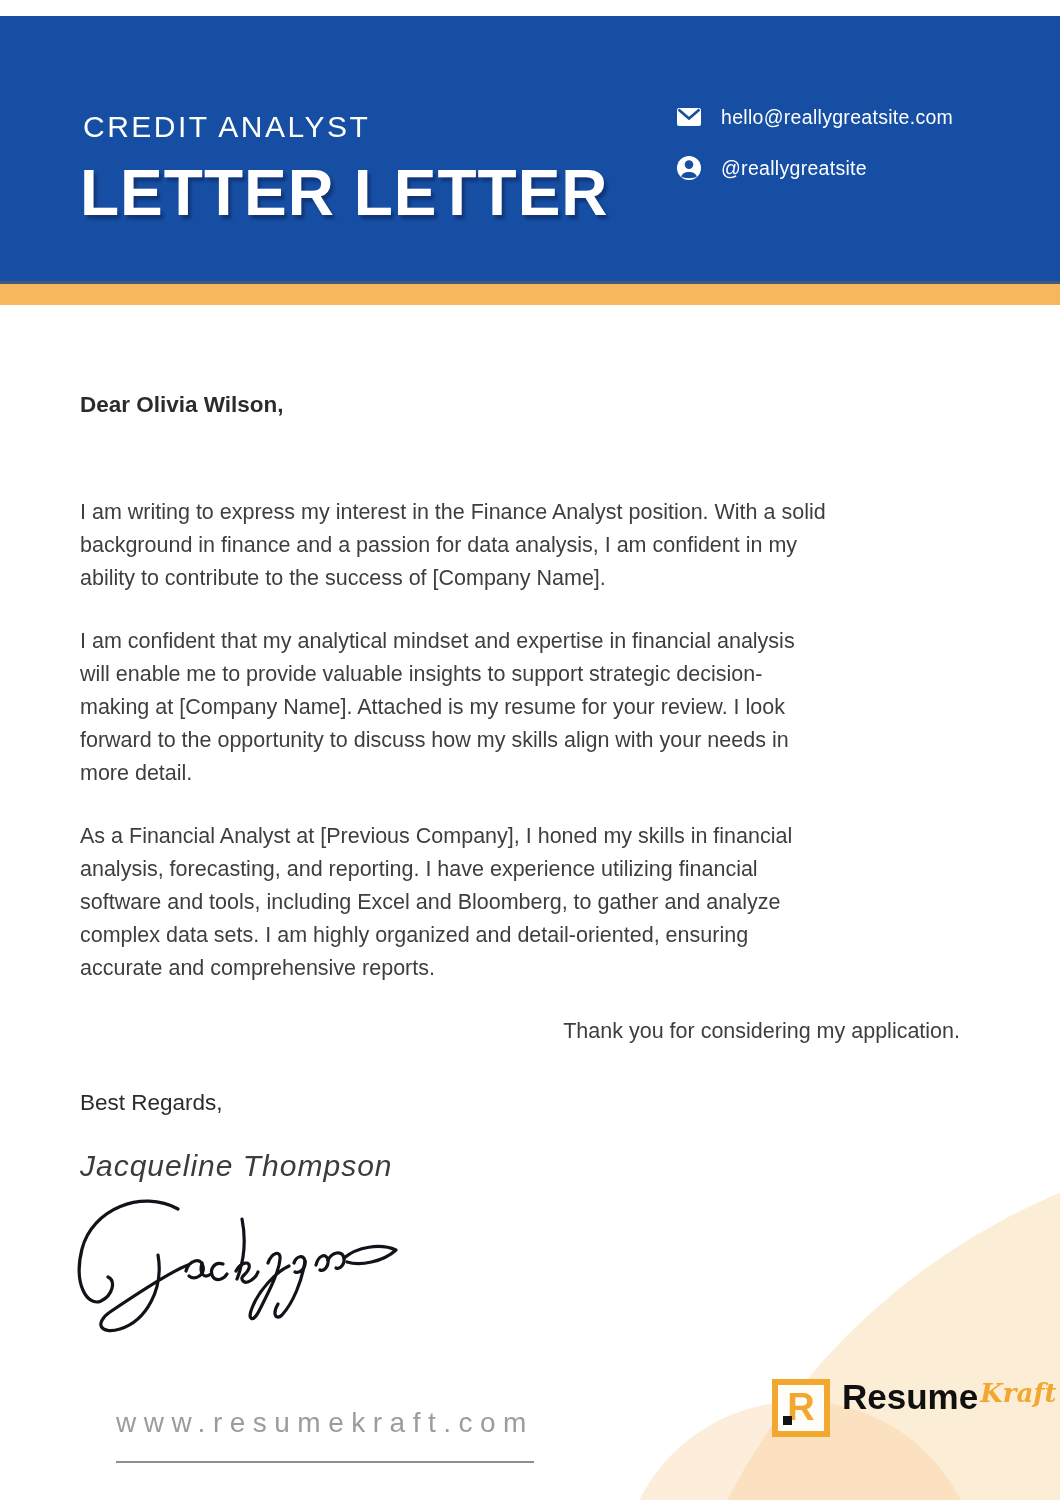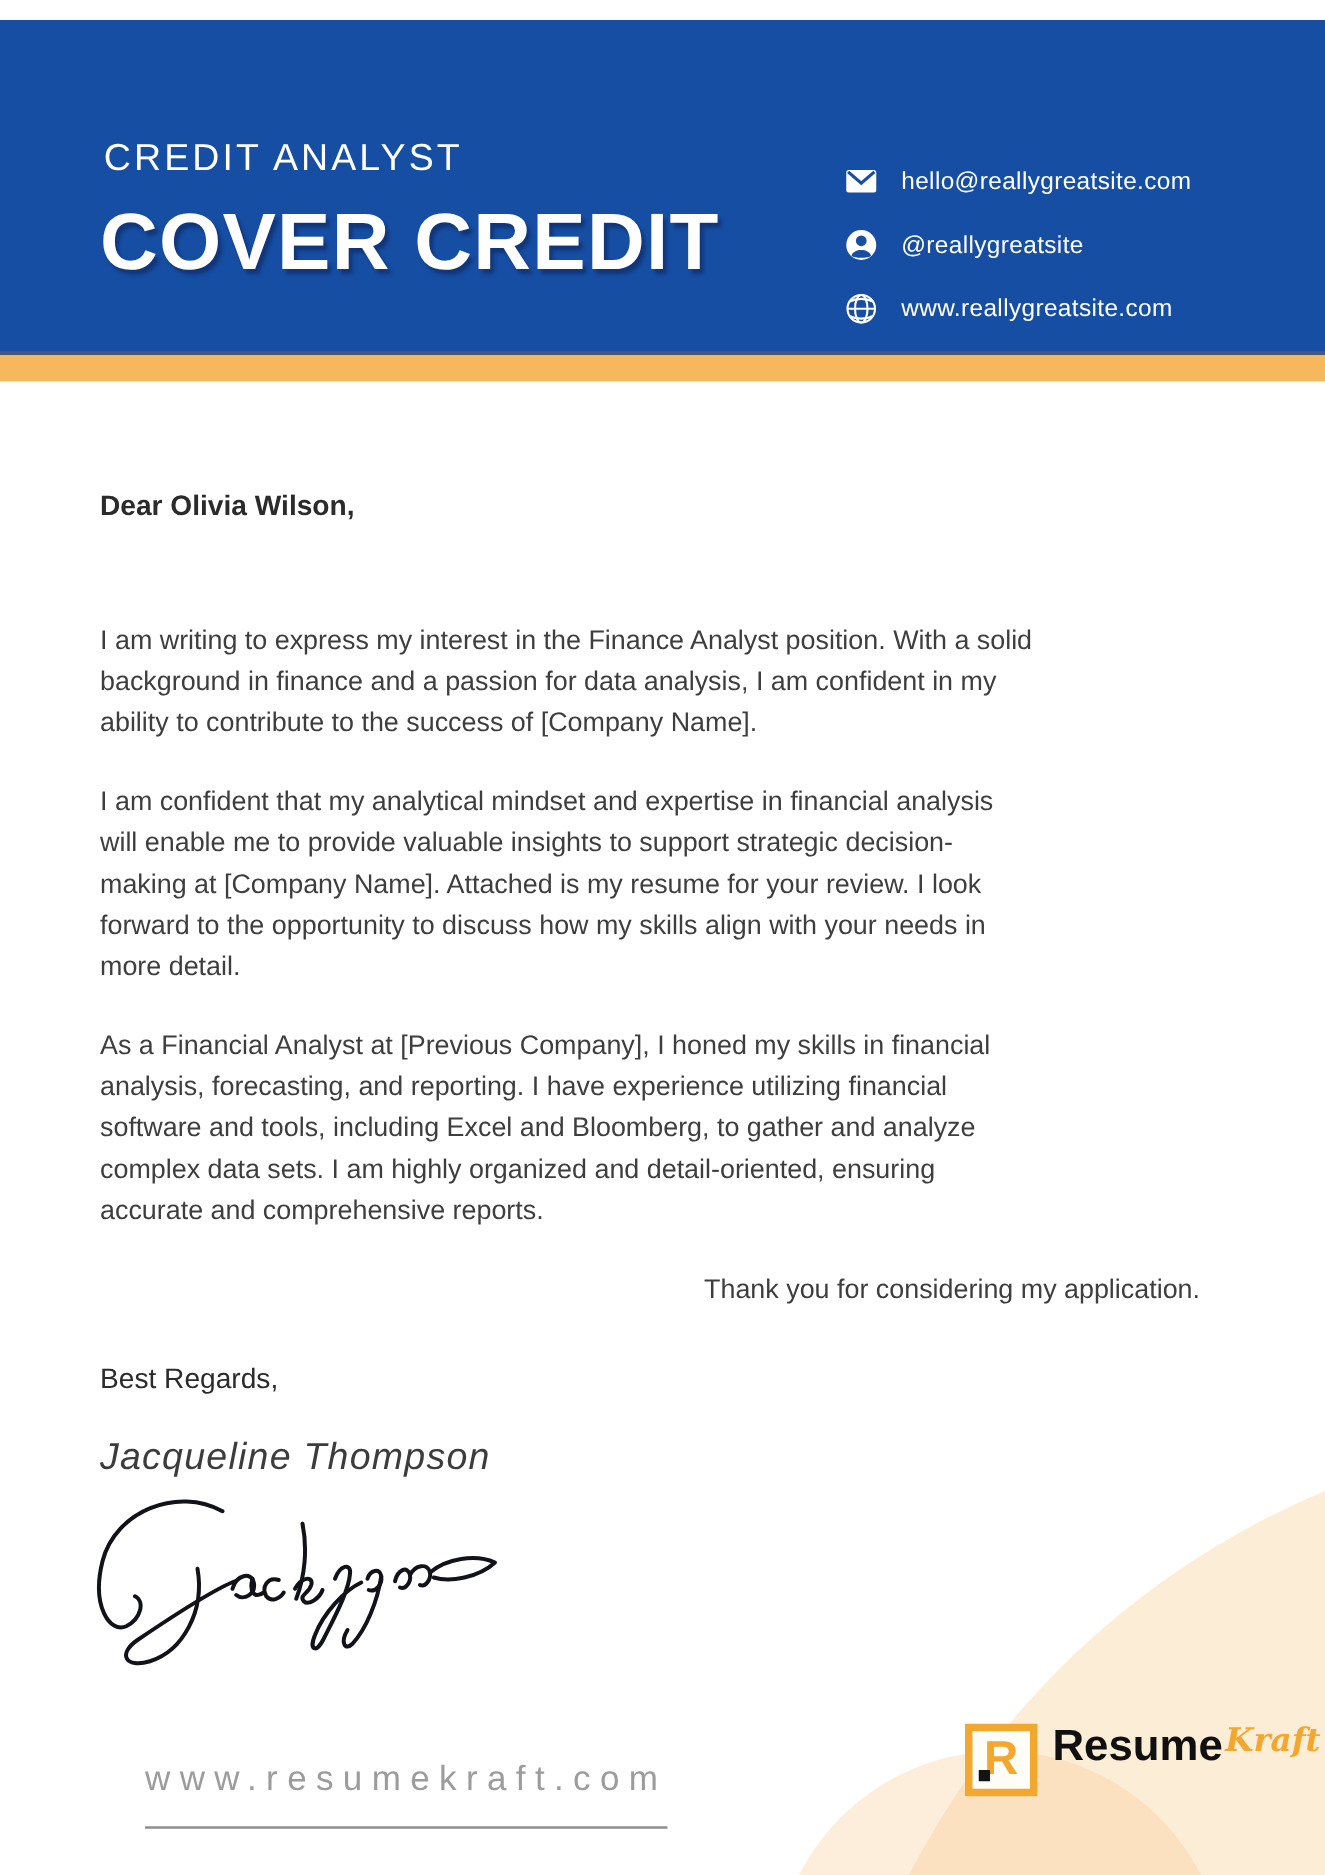--- a/index.html
+++ b/index.html
@@ -48,21 +48,21 @@
     position: absolute;
     left: 80px; top: 140px;
     color: #ffffff;
     font-size: 64px;
     font-weight: 800;
     letter-spacing: 1px;
     text-shadow: 3px 4px 3px rgba(12, 24, 70, 0.45);
   }
   .contacts {
     position: absolute;
-    left: 676px; top: 116px;
+    left: 676px; top: 88px;
     list-style: none;
   }
   .contacts li {
     display: flex;
     align-items: center;
     height: 26px;
     margin-bottom: 25px;
   }
   .contact-icon { width: 26px; height: 26px; flex: 0 0 26px; }
   .contact-text {
@@ -174,21 +174,21 @@
     margin-left: 2px;
   }
 </style>
 </head>
 <body>
 
 <div class="page">
 
   <header class="hero">
     <div class="hero-subtitle">CREDIT ANALYST</div>
-    <div class="hero-title">COVER CREDIT</div>
+    <div class="hero-title">LETTER LETTER</div>
 
     <ul class="contacts">
       <li>
         <span class="contact-icon">
           <svg viewBox="0 0 26 26" width="26" height="26">
             <rect x="1" y="4" width="24" height="18" rx="2" fill="#ffffff"></rect>
             <path d="M2.5 5.5 L13 14.5 L23.5 5.5" fill="none" stroke="#164ea3" stroke-width="2.6"></path>
           </svg>
         </span>
         <span class="contact-text">hello@reallygreatsite.com</span>
@@ -196,32 +196,20 @@
       <li>
         <span class="contact-icon">
           <svg viewBox="0 0 26 26" width="26" height="26">
             <circle cx="13" cy="13" r="12" fill="#ffffff"></circle>
             <circle cx="13" cy="9.6" r="4.3" fill="#164ea3"></circle>
             <path d="M5.2 21.5 C7.0 15.6 19.0 15.6 20.8 21.5 C18.6 23.8 7.4 23.8 5.2 21.5 Z" fill="#164ea3"></path>
           </svg>
         </span>
         <span class="contact-text">@reallygreatsite</span>
       </li>
-      <li>
-        <span class="contact-icon">
-          <svg viewBox="0 0 26 26" width="26" height="26" fill="none" stroke="#ffffff" stroke-width="1.7">
-            <circle cx="13" cy="13" r="11"></circle>
-            <ellipse cx="13" cy="13" rx="5" ry="11"></ellipse>
-            <line x1="2" y1="13" x2="24" y2="13"></line>
-            <path d="M3.6 7.2 C9 4.4 17 4.4 22.4 7.2"></path>
-            <path d="M3.6 18.8 C9 21.6 17 21.6 22.4 18.8"></path>
-          </svg>
-        </span>
-        <span class="contact-text">www.reallygreatsite.com</span>
-      </li>
     </ul>
   </header>
 
   <div class="accent-bar"></div>
 
   <div class="circle circle-a"></div>
   <div class="circle circle-b"></div>
 
   <main class="letter">
     <p class="greeting">Dear Olivia Wilson,</p>

